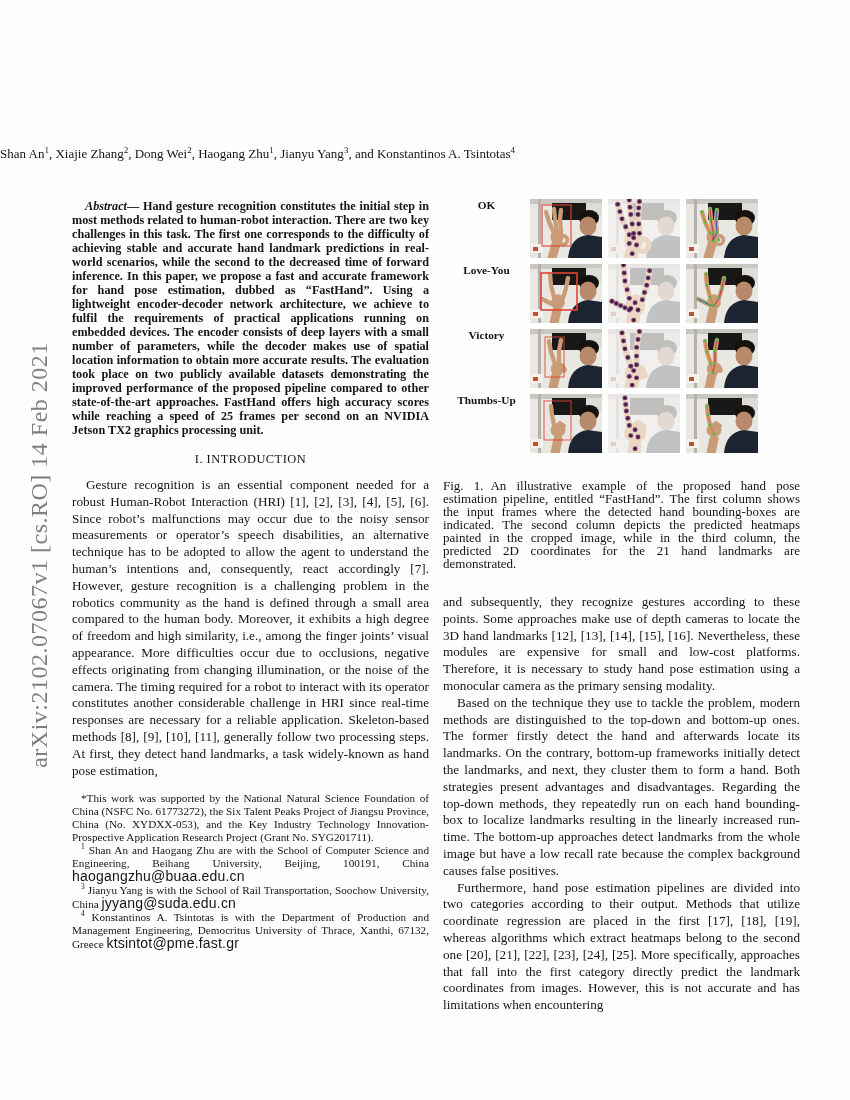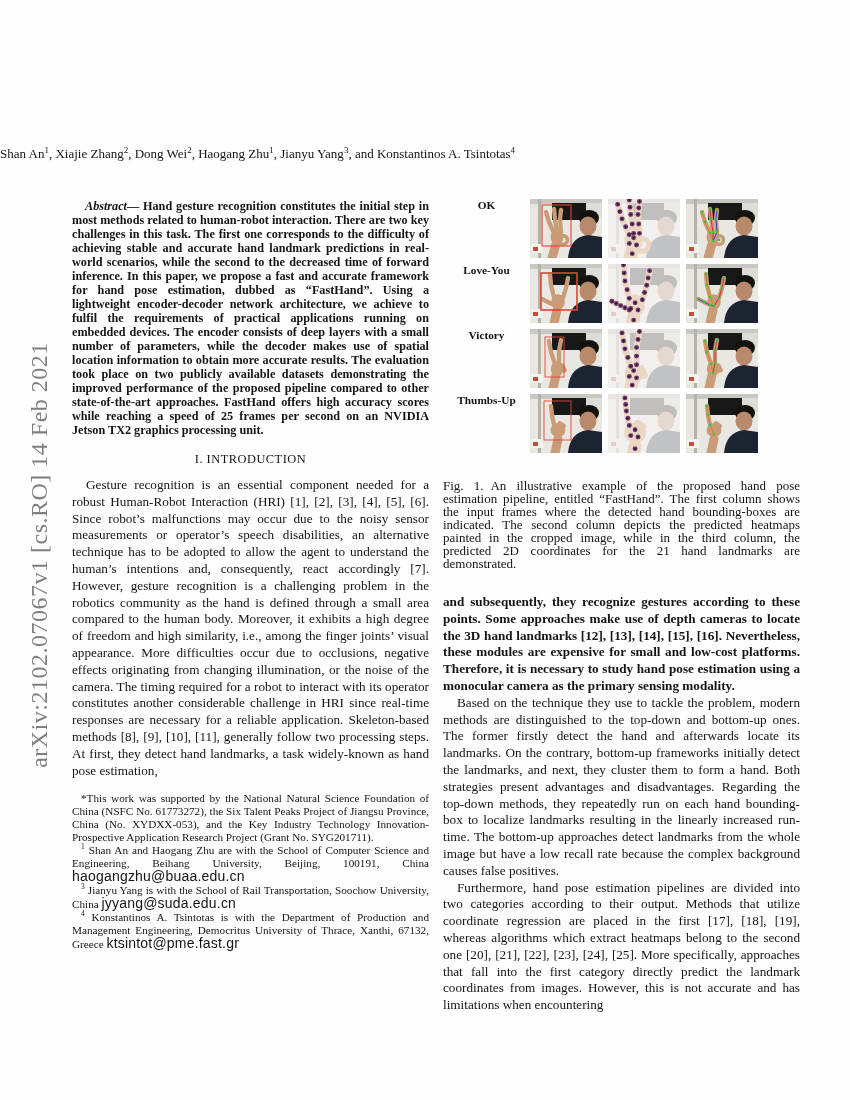--- a/index.html
+++ b/index.html
@@ -41,21 +41,21 @@
 
   .section-heading{
     text-align:center;font-size:12.4px;letter-spacing:.5px;
     margin:15px 0 10px 0;font-weight:normal;
   }
 
   .body-par{
     margin:0;font-size:13.2px;line-height:16.8px;
     text-align:justify;text-indent:14px;
   }
-  .body-par.no-indent{text-indent:0;font-weight:bold;}
+  .body-par.no-indent{text-indent:0;}
   .body-par + .body-par{margin-top:0;}
 
   .footnotes{margin-top:13px;font-size:11.2px;line-height:13px;text-align:justify;}
   .footnotes p{margin:0;text-indent:9px;}
   .footnotes sup{font-size:7.5px;line-height:0;}
   .email{
     font-family:Liberation Sans, sans-serif;
     font-size:14px;letter-spacing:.2px;
   }
 

